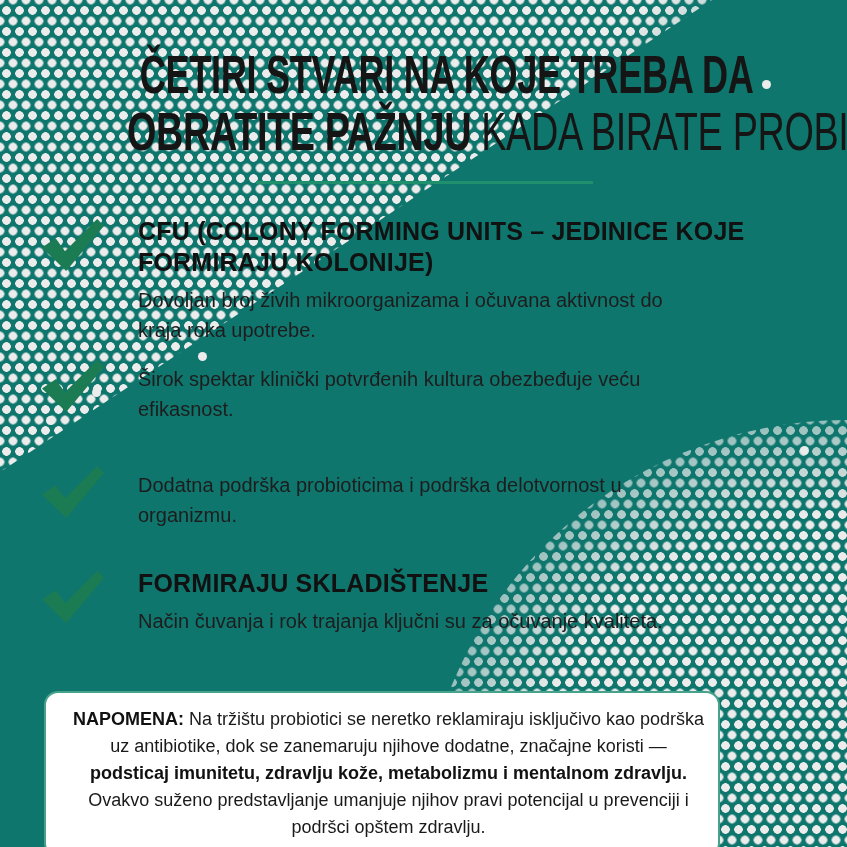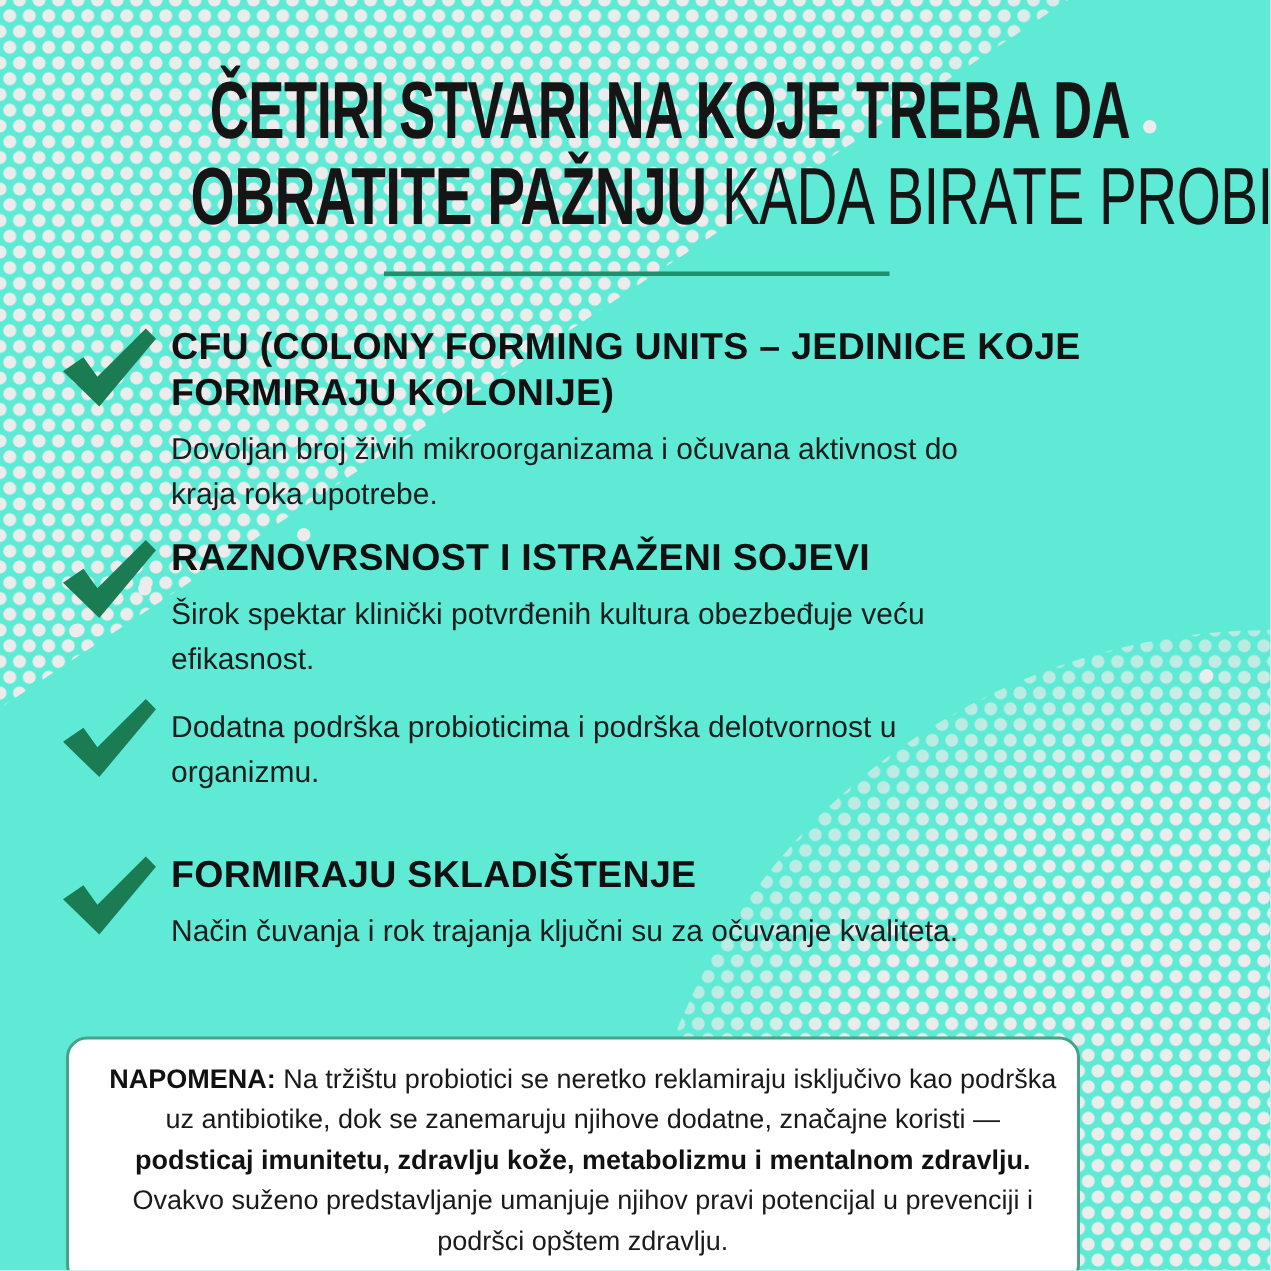--- a/index.html
+++ b/index.html
@@ -1,19 +1,19 @@
 <!DOCTYPE html>
 <html><head>
 <meta charset="utf-8">
 <style>
   html,body{margin:0;padding:0;background:#ffffff;}
   .canvas{
     position:relative;
     width:847px;height:847px;
-    background:#5eead4;
+    background:#0f766e;
     overflow:hidden;
     font-family:"Liberation Sans", sans-serif;
     color:#151515;
   }
   
   .dots{
     position:absolute;
     background-image:
       radial-gradient(circle, #ececec 4px, transparent 4.6px),
       radial-gradient(circle, #ececec 4px, transparent 4.6px);
@@ -46,21 +46,21 @@
   .light{font-weight:normal;}
   .divider{
     position:absolute;top:181px;left:50%;
     width:337px;height:3px;margin-left:-168px;
     background:#1f8f6c;
   }
   
   .item{position:absolute;left:40px;right:38px;display:flex;align-items:flex-start;}
   .check{flex:none;width:62px;height:54px;margin:2px 10px 0 2px;}
   .check polygon{fill:#1b7b52;}
-  .content{flex:1;min-width:0;}
+  .content{flex:1;min-width:0;margin-left:24px;}
   .heading{font-weight:bold;font-size:25px;line-height:31px;letter-spacing:.2px;color:#111;}
   .desc{font-size:20px;line-height:30px;color:#1d1d1d;margin-top:7px;}
   
   .note{
     position:absolute;left:44px;top:691px;width:676px;box-sizing:border-box;
     background:#ffffff;
     border:2px solid #47a28a;border-radius:14px;
     padding:13px 11px 14px 24px;
   }
   .note p{margin:0;text-align:center;font-size:18px;line-height:27px;color:#1a1a1a;}
@@ -101,23 +101,20 @@
           <div>kraja roka upotrebe.</div>
         </div>
       </div>
     </div>
 
     <div class="item" style="top:357px">
       <svg class="check" viewBox="0 0 100 84">
           <polygon points="0,46 22,31 37,52 89,0 100,11 39,84"></polygon>
         </svg>
       <div class="content">
-        <div class="heading">
-          <div>RAZNOVRSNOST I ISTRAŽENI SOJEVI</div>
-        </div>
         <div class="desc">
           <div>Širok spektar klinički potvrđenih kultura obezbeđuje veću</div>
           <div>efikasnost.</div>
         </div>
       </div>
     </div>
 
     <div class="item" style="top:463px">
       <svg class="check" viewBox="0 0 100 84">
           <polygon points="0,46 22,31 37,52 89,0 100,11 39,84"></polygon>

